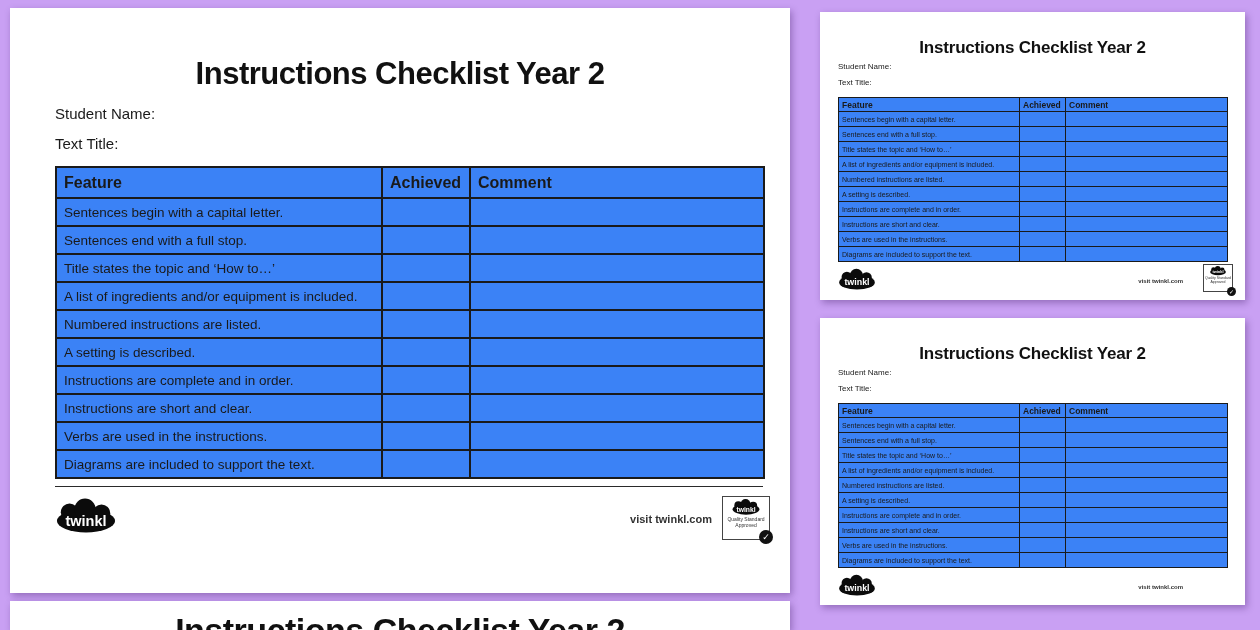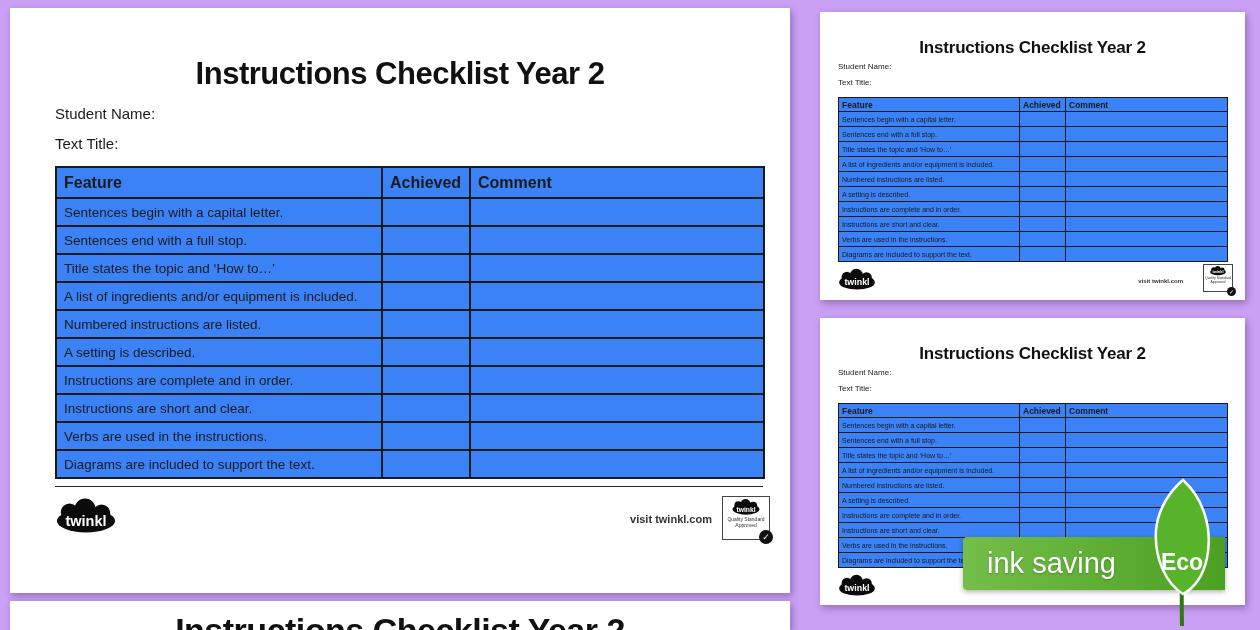--- a/index.html
+++ b/index.html
@@ -329,24 +329,14 @@
         <ellipse cx="32" cy="23" rx="30" ry="12" fill="#0b0b0b"></ellipse>
         <circle cx="15" cy="14" r="9" fill="#0b0b0b"></circle>
         <circle cx="31" cy="11" r="11" fill="#0b0b0b"></circle>
         <circle cx="48" cy="15" r="9" fill="#0b0b0b"></circle>
         <text x="32" y="28" text-anchor="middle" font-size="15" font-weight="bold" fill="#ffffff">twinkl</text>
       </svg>
     </div>
     <div class="visit">visit twinkl.com</div>
   </div>
 
-  <div class="eco">
-    <div class="eco-bar">
-      <span class="ink-text">ink saving</span>
-    </div>
-    <svg class="eco-leaf" viewBox="0 0 84 154">
-      <path d="M42,8 C42,55 40,105 41,150" stroke="#2e7a12" stroke-width="4" fill="none"></path>
-      <path d="M42,4 C62,22 72,52 66,82 C62,101 53,112 42,118 C26,108 13,84 15,54 C17,32 30,14 42,4 Z" fill="#57b42a" stroke="#ffffff" stroke-width="2.5"></path>
-      <text x="41" y="94" text-anchor="middle" font-size="23" font-weight="bold" fill="#ffffff">Eco</text>
-    </svg>
-  </div>
 
 </div>
 
 </body></html>

